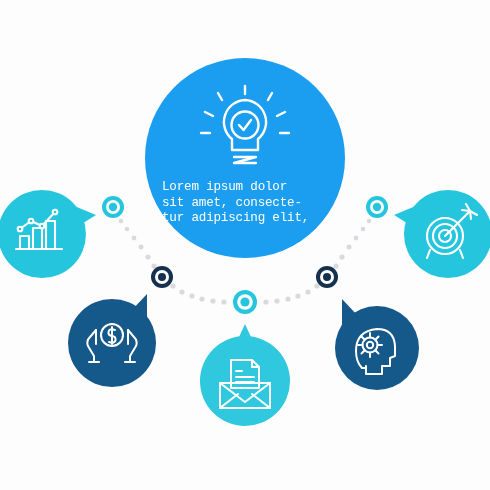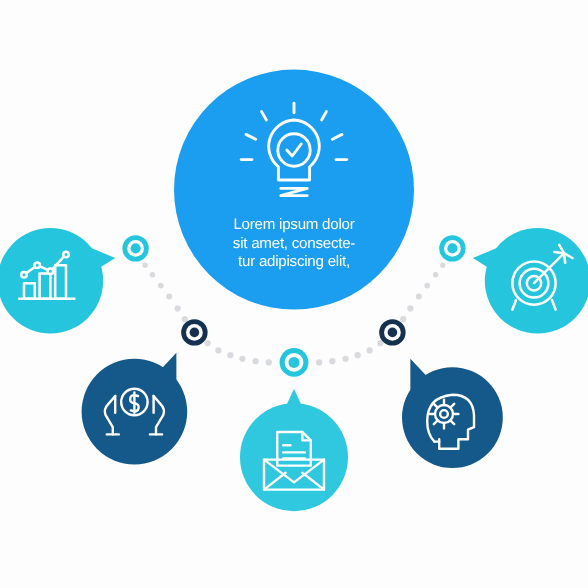--- a/index.html
+++ b/index.html
@@ -6,25 +6,24 @@
   body{
     width:490px;height:490px;
     background:#fdfdfd;
     font-family:"Liberation Sans", sans-serif;
     overflow:hidden;
   }
   #stage{position:relative;width:490px;height:490px;}
   #svg-root{position:absolute;top:0;left:0;width:490px;height:490px;}
   .node-text{
     position:absolute;
-    text-align:center;
     color:#ffffff;
     font-size:12.6px;
     line-height:15.6px;
-    font-family:Liberation Sans, sans-serif;
+    font-family:Liberation Mono, monospace;
     letter-spacing:-0.2px;
     white-space:pre-line;
     pointer-events:none;
   }
 </style>
 </head>
 <body>
 
 <div id="stage">
 

